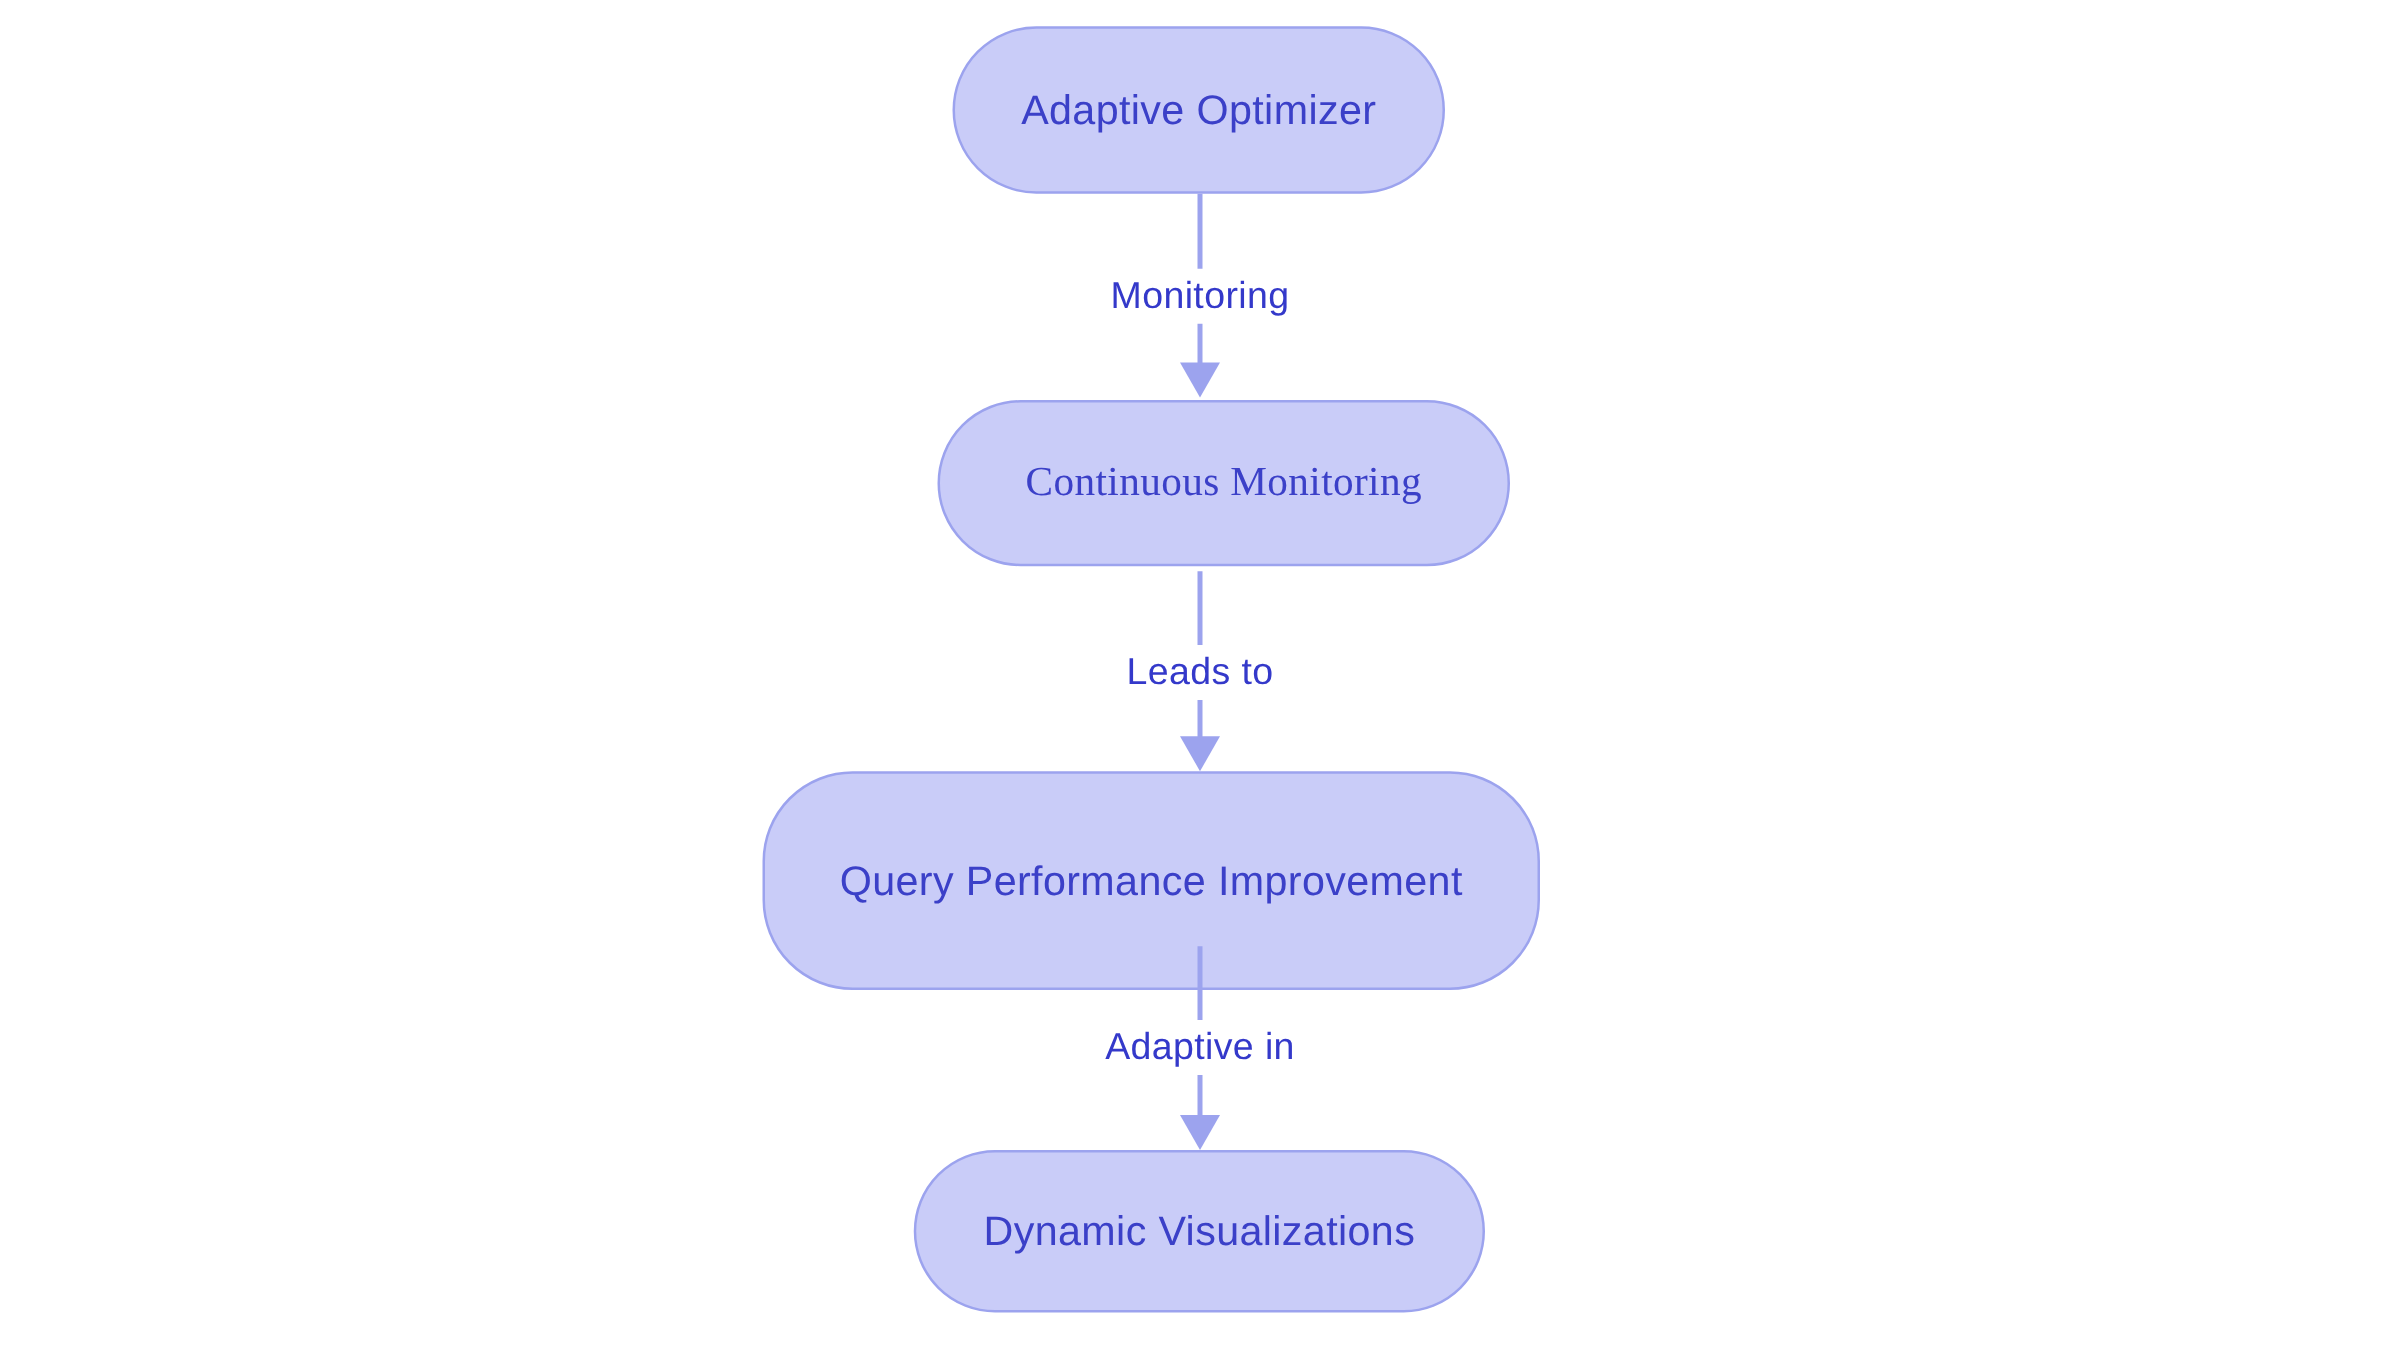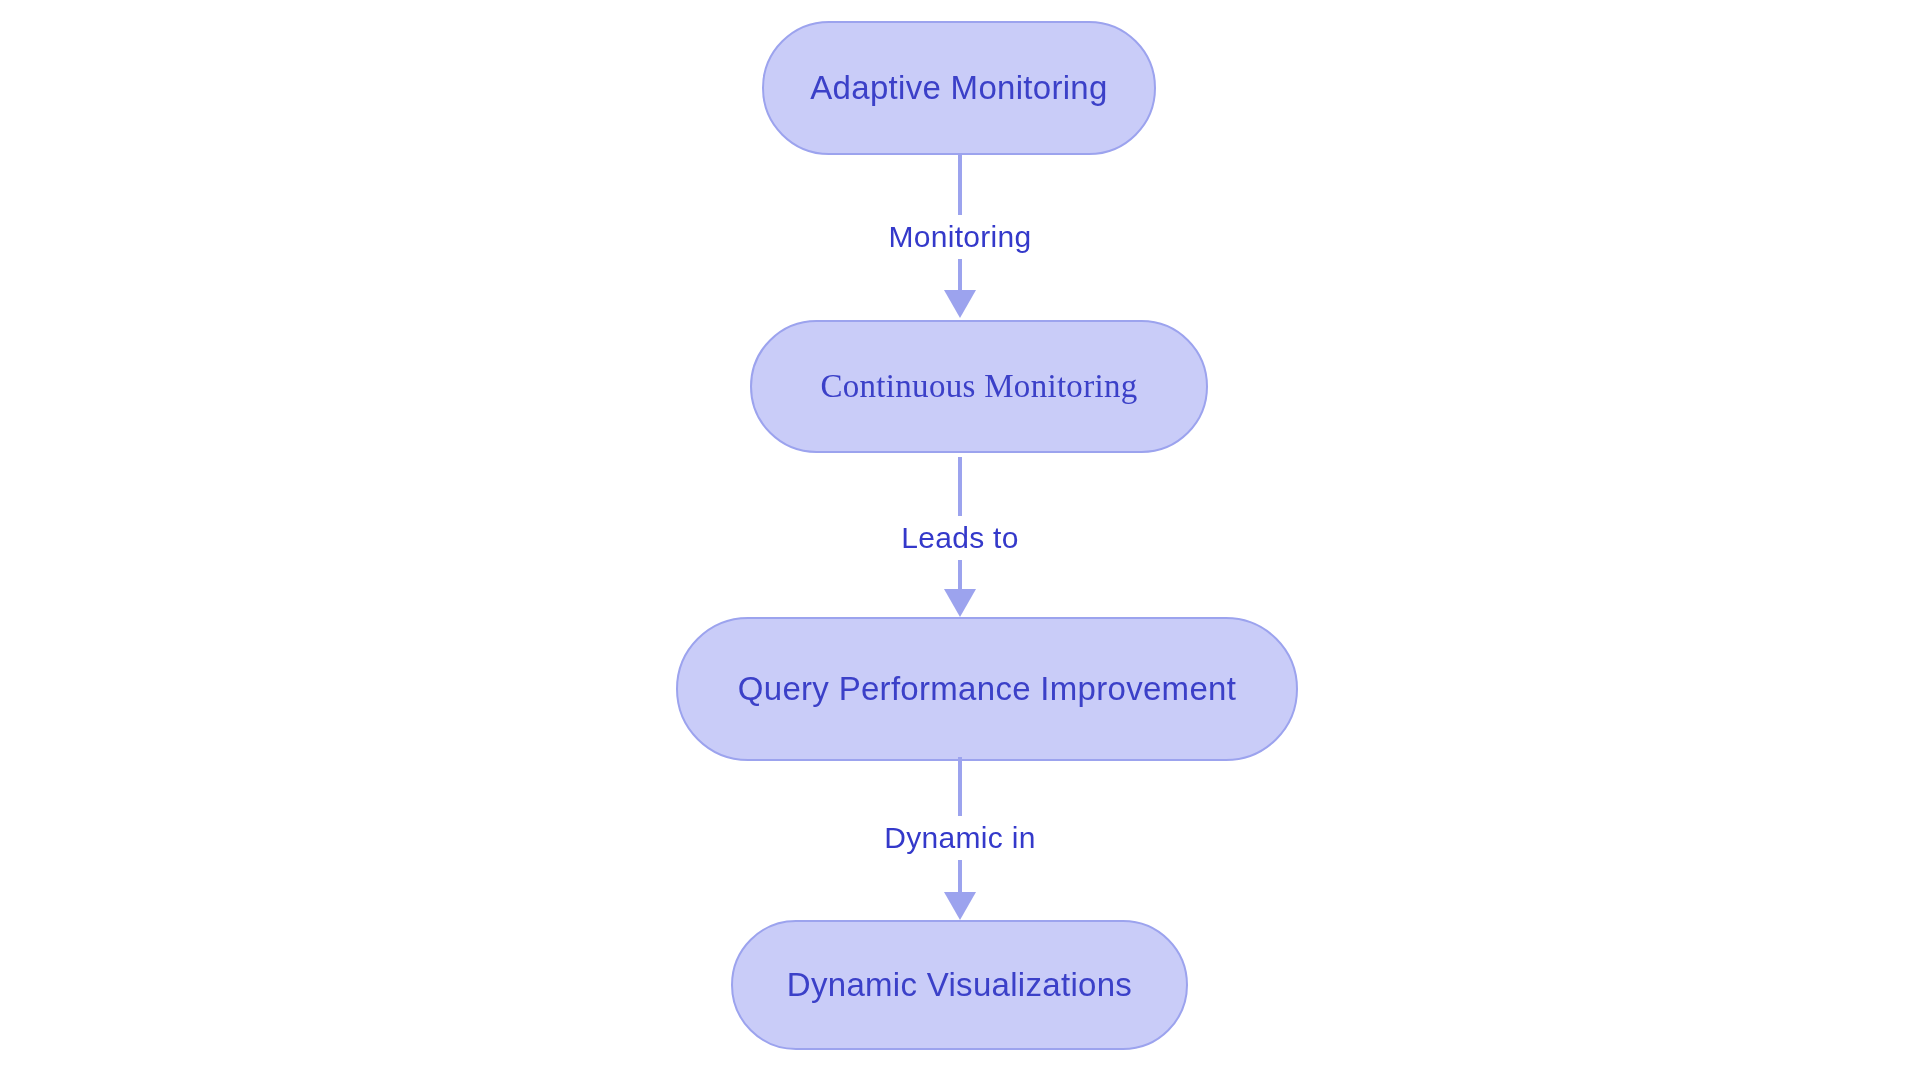--- a/index.html
+++ b/index.html
@@ -28,21 +28,21 @@
     background: var(--node-fill);
     border: 2px solid var(--node-border);
     border-radius: 72px;
     color: var(--node-text);
     font-size: 33px;
     letter-spacing: 0.3px;
     white-space: nowrap;
   }
   .node-1 { left: 762px; top: 21px;  width: 394px; height: 134px; }
   .node-2 { left: 750px; top: 320px; width: 458px; height: 133px; font-family: Liberation Serif, serif; }
-  .node-3 { left: 676px; top: 617px; width: 622px; height: 144px; }
+  .node-3 { left: 610px; top: 617px; width: 622px; height: 175px; }
   .node-4 { left: 731px; top: 920px; width: 457px; height: 130px; }
 
   .edge-line {
     position: absolute;
     left: 958px;
     width: 4px;
     background: var(--edge-color);
   }
   .edge-line-1 { top: 155px; height: 137px; }
   .edge-line-2 { top: 457px; height: 134px; }
@@ -74,21 +74,21 @@
   .edge-label-1 { top: 237px; }
   .edge-label-2 { top: 538px; }
   .edge-label-3 { top: 838px; }
 </style>
 </head>
 <body>
 
 <div class="canvas">
 
   <div class="node node-1">
-    <span>Adaptive Monitoring</span>
+    <span>Adaptive Optimizer</span>
   </div>
 
   <div>
     <div class="edge-line edge-line-1"></div>
     <div class="arrowhead arrowhead-1"></div>
     <span class="edge-label edge-label-1">Monitoring</span>
   </div>
 
   <div class="node node-2">
     <span>Continuous Monitoring</span>
@@ -100,20 +100,20 @@
     <span class="edge-label edge-label-2">Leads to</span>
   </div>
 
   <div class="node node-3">
     <span>Query Performance Improvement</span>
   </div>
 
   <div>
     <div class="edge-line edge-line-3"></div>
     <div class="arrowhead arrowhead-3"></div>
-    <span class="edge-label edge-label-3">Dynamic in</span>
+    <span class="edge-label edge-label-3">Adaptive in</span>
   </div>
 
   <div class="node node-4">
     <span>Dynamic Visualizations</span>
   </div>
 
 </div>
 
 </body></html>

